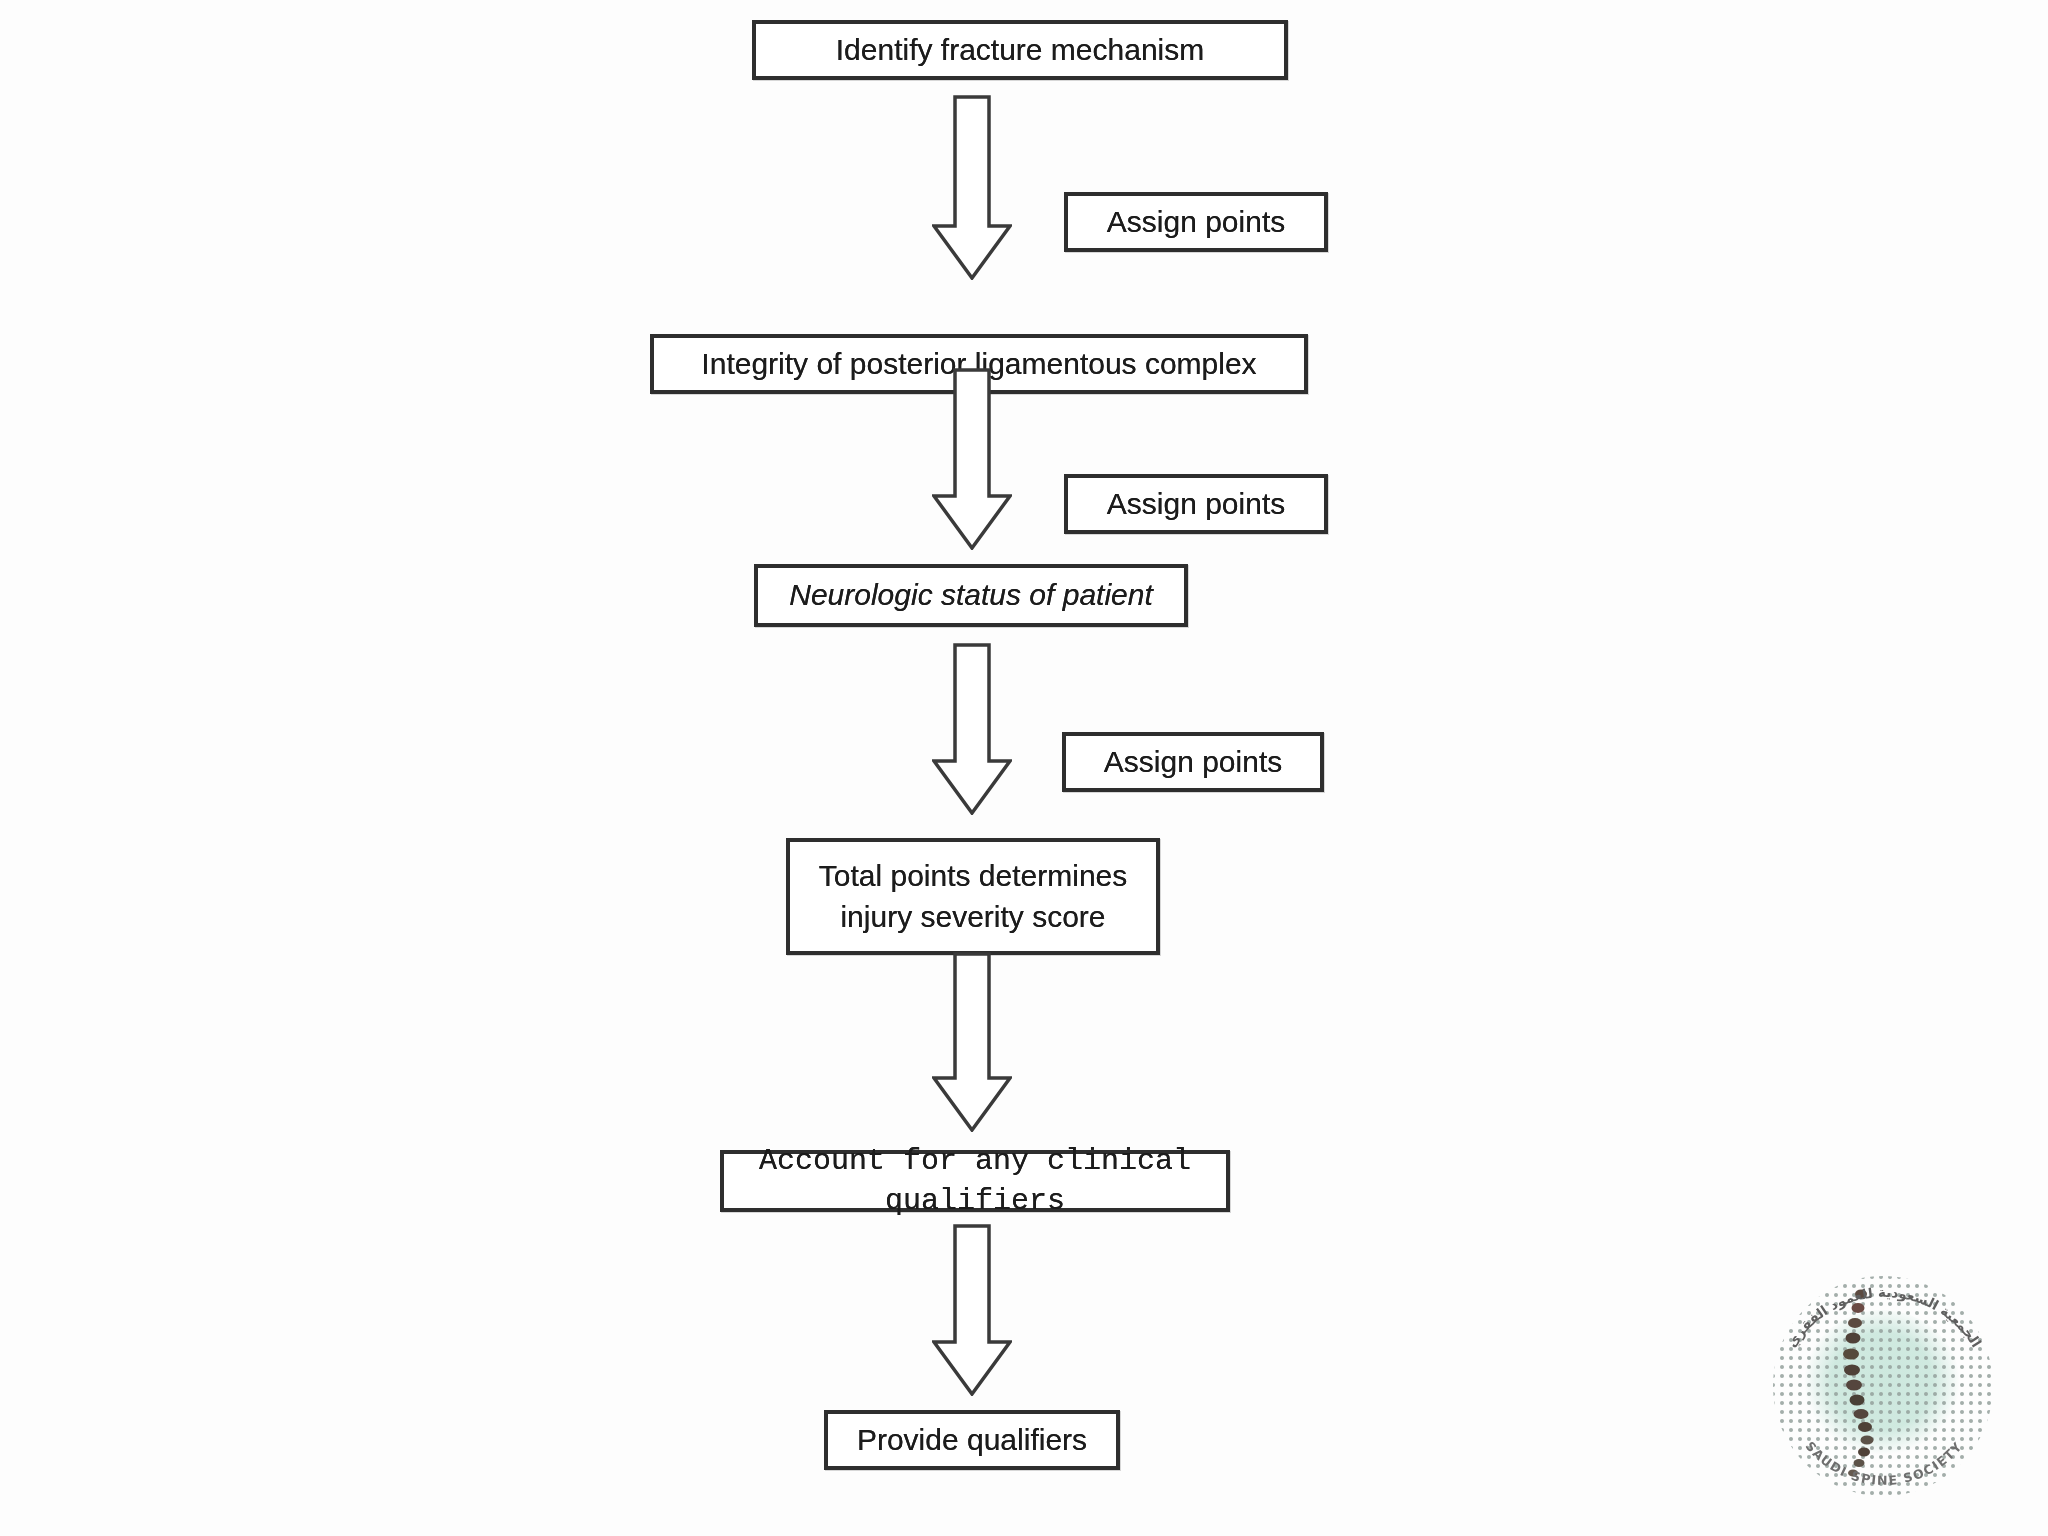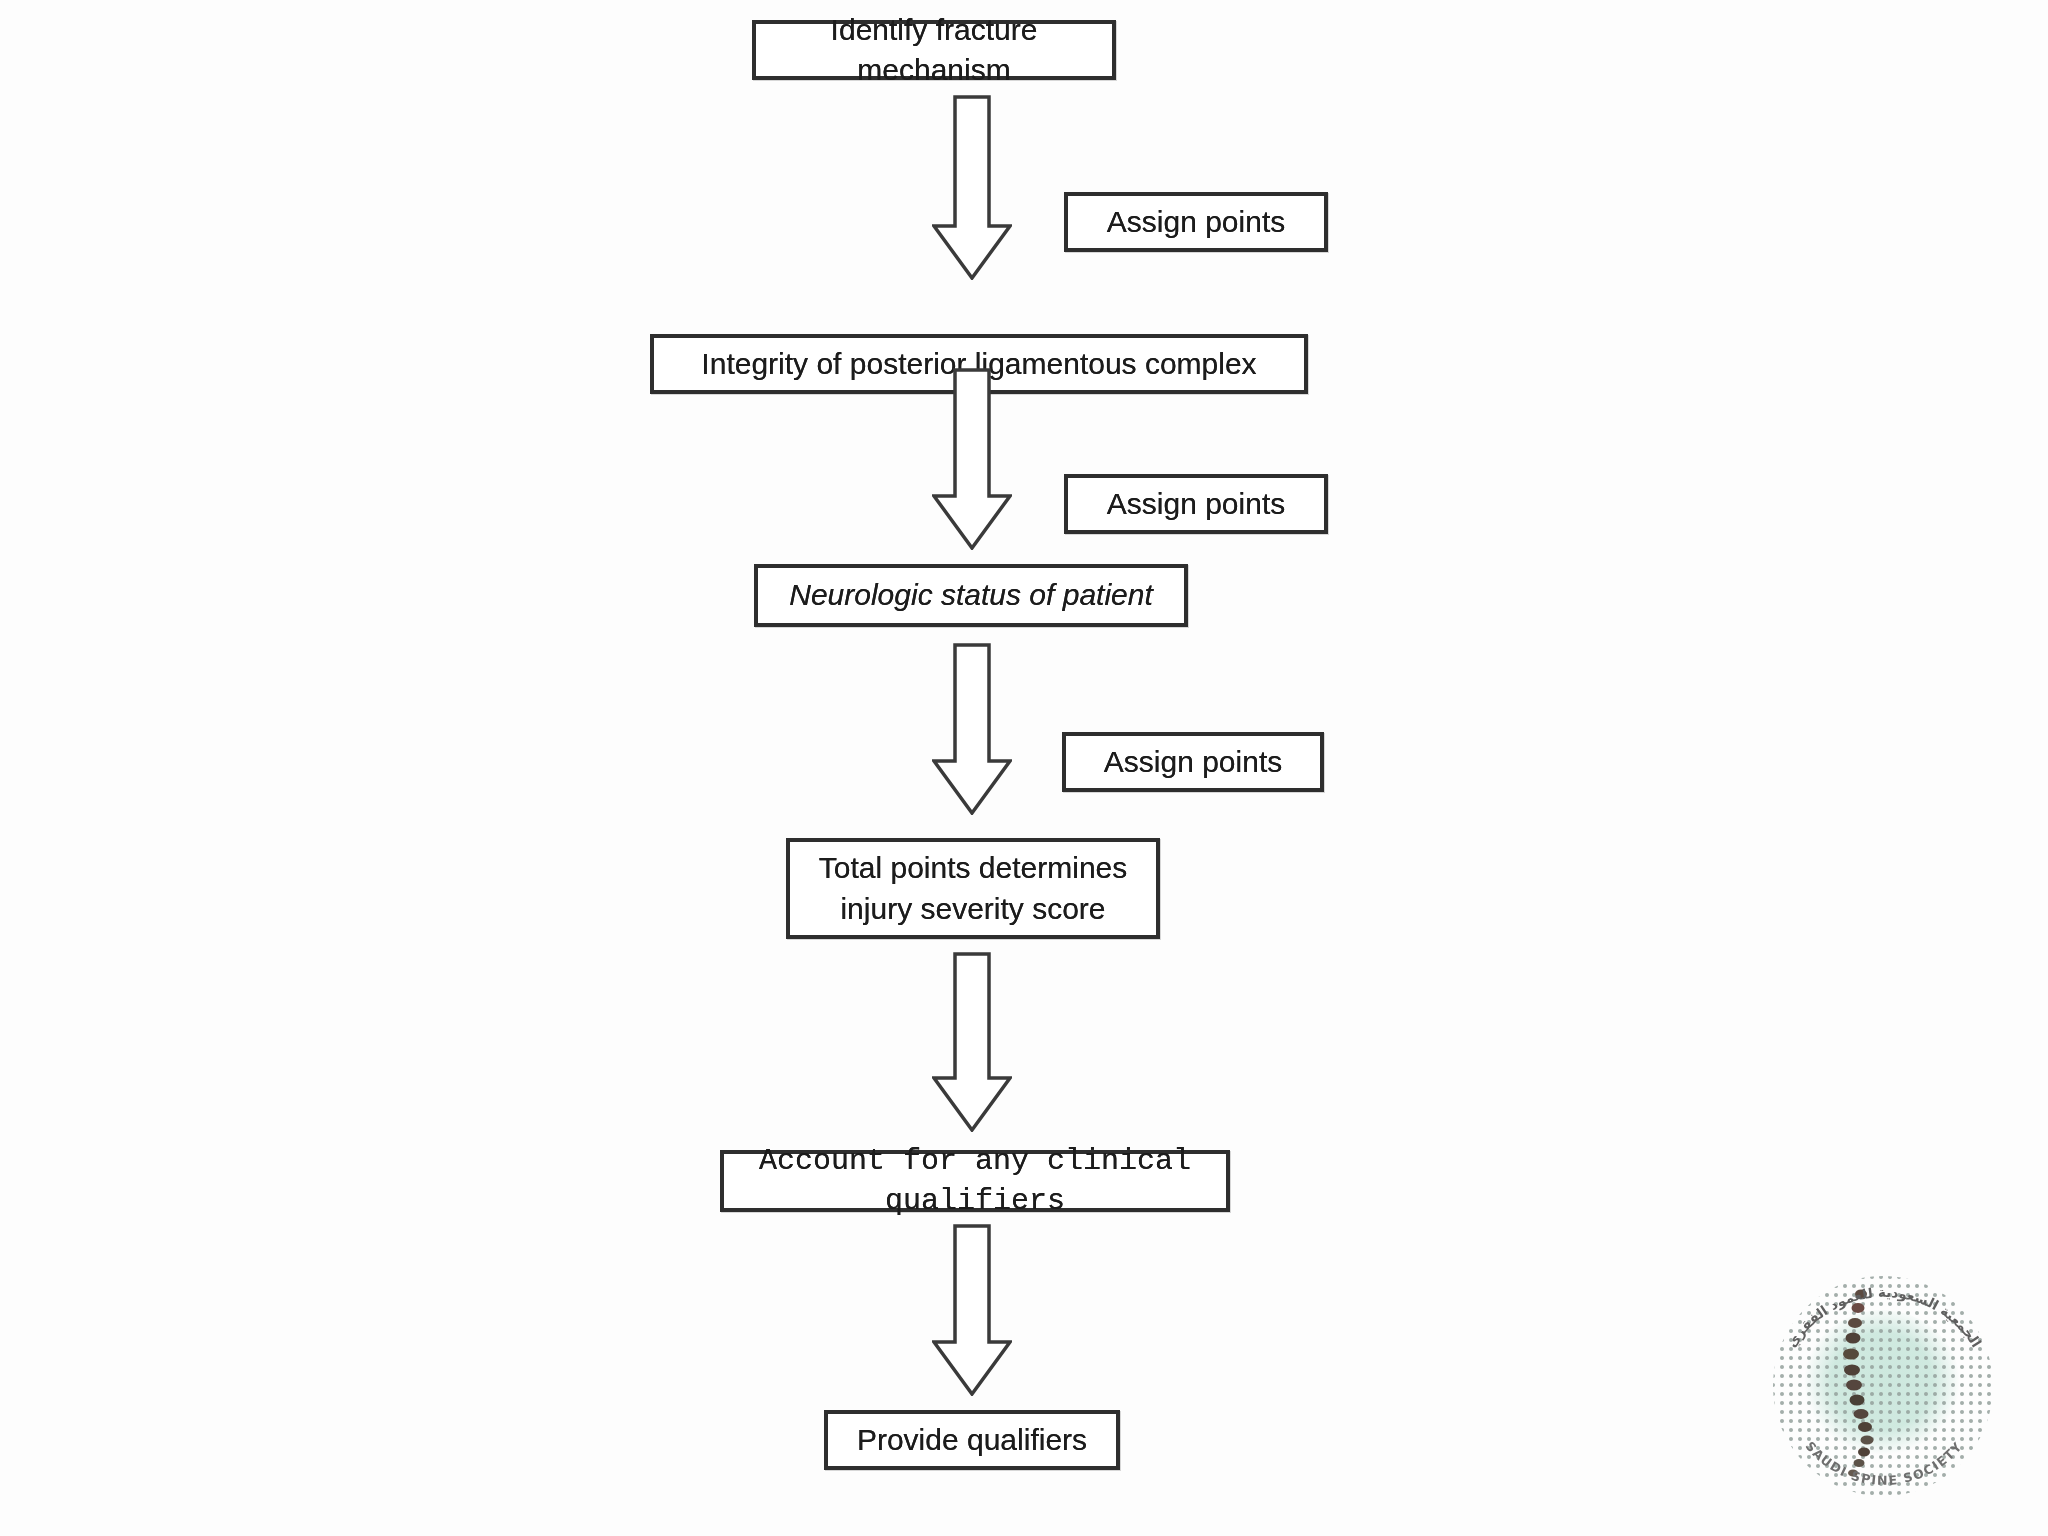--- a/index.html
+++ b/index.html
@@ -50,24 +50,24 @@
   }
   .arrow svg { display: block; }
   .logo {
     position: absolute;
     left: 1760px;
     top: 1264px;
     width: 248px;
     height: 248px;
   }
   
-  #step-0 { left: 752px;  top: 20px;   width: 364px; height: 60px; align-items: center;  }
+  #step-0 { left: 752px;  top: 20px;   width: 536px; height: 60px; align-items: center;  }
   #step-1 { left: 650px;  top: 294px;  width: 658px; height: 60px; margin-top: 40px;  }
   #step-2 { left: 754px;  top: 564px;  width: 434px; height: 63px; font-style: italic;  }
-  #step-3 { left: 786px;  top: 838px;  width: 374px; height: 101px; padding: 0 14px; }
+  #step-3 { left: 786px;  top: 838px;  width: 374px; height: 117px; padding: 0 14px; }
   #step-4 { left: 720px;  top: 1150px; width: 510px; height: 62px; font-family: Liberation Mono, monospace;  }
   #step-5 { left: 824px;  top: 1410px; width: 296px; height: 60px;  }
   #assign-0 { left: 1064px; top: 148px; width: 264px; height: 60px; }
   #assign-1 { left: 1064px; top: 430px; width: 264px; height: 60px; }
   #assign-2 { left: 1062px; top: 688px; width: 262px; height: 60px; }
   #arrow-0 { left: 932px; top: 95px;   }
   #arrow-1 { left: 932px; top: 368px;  }
   #arrow-2 { left: 932px; top: 643px;  }
   #arrow-3 { left: 932px; top: 952px;  }
   #arrow-4 { left: 932px; top: 1224px; }

